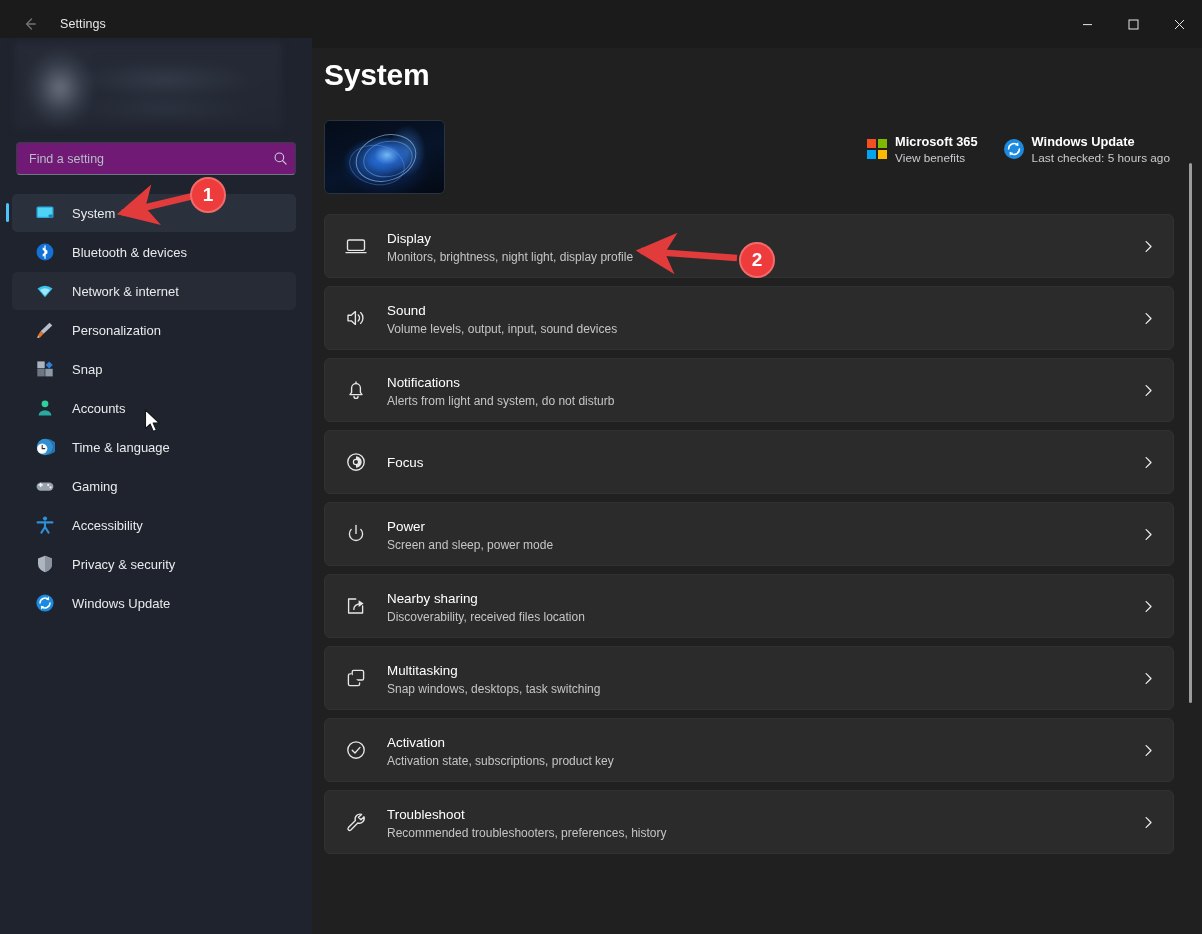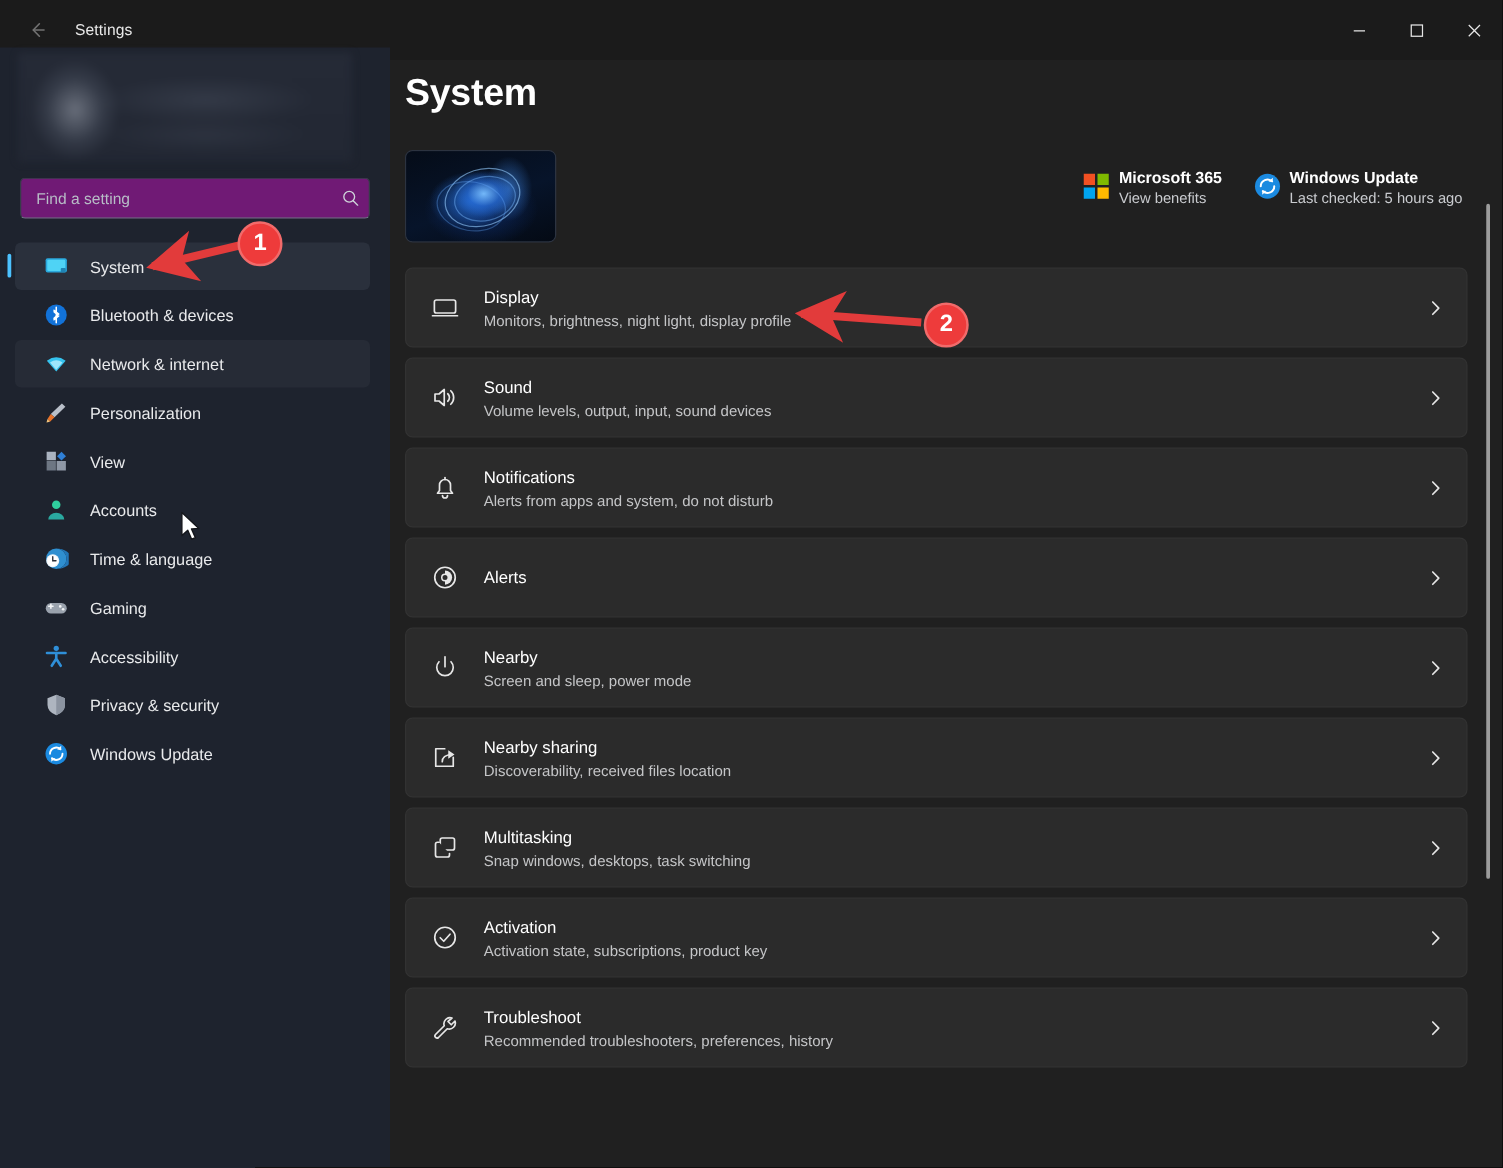--- a/index.html
+++ b/index.html
@@ -281,21 +281,21 @@
         </div>
         <div class="nav-item">
           <span class="nav-ico">
             <svg width="20" height="20" viewBox="0 0 20 20">
               <rect x="2.3" y="9.8" width="7.4" height="7.6" fill="#6d7683"></rect>
               <rect x="10.3" y="9.8" width="7.4" height="7.6" fill="#8f98a6"></rect>
               <rect x="2.3" y="2.4" width="7.4" height="6.8" fill="#aab3c0"></rect>
               <path d="M10.6 6 L14.2 2.4 L17.8 6 L14.2 9.4 Z" fill="#2f7fd6"></path>
             </svg>
           </span>
-          <span class="nav-label">View</span>
+          <span class="nav-label">Snap</span>
         </div>
         <div class="nav-item">
           <span class="nav-ico">
             <svg width="20" height="20" viewBox="0 0 20 20">
               <circle cx="10" cy="5.8" r="3.4" fill="#2fcf9e"></circle>
               <path d="M3.6 17.6 a6.4 5.4 0 0 1 12.8 0 Z" fill="#2aa9a0"></path>
             </svg>
           </span>
           <span class="nav-label">Accounts</span>
         </div>
@@ -431,50 +431,50 @@
           </span>
         </div>
         <div class="srow">
           <span class="srow-ico">
             <svg width="24" height="24" viewBox="0 0 24 24">
               <path d="M6 16.6 h12 l-1.6-2.2 V10 a4.4 4.4 0 0 0-8.8 0 v4.4 Z" fill="none" stroke="#e7e7e7" stroke-width="1.35" stroke-linecap="round" stroke-linejoin="round"></path>
               <path d="M10 18.4 a2 2 0 0 0 4 0" fill="none" stroke="#e7e7e7" stroke-width="1.35" stroke-linecap="round" stroke-linejoin="round"></path>
               <path d="M12 5.6 V4" fill="none" stroke="#e7e7e7" stroke-width="1.35" stroke-linecap="round" stroke-linejoin="round"></path>
             </svg>
           </span>
-          <span class="srow-text"><span class="srow-title">Notifications</span><div class="srow-sub">Alerts from apps and system, do not disturb</div></span>
+          <span class="srow-text"><span class="srow-title">Notifications</span><div class="srow-sub">Alerts from light and system, do not disturb</div></span>
           <span class="srow-chev">
             <svg width="13" height="13" viewBox="0 0 13 13">
               <path d="M4.2 1.6 L9 6.5 L4.2 11.4" fill="none" stroke="#e6e6e6" stroke-width="1.35" stroke-linecap="round" stroke-linejoin="round"></path>
             </svg>
           </span>
         </div>
         <div class="srow">
           <span class="srow-ico">
             <svg width="24" height="24" viewBox="0 0 24 24">
               <circle cx="12" cy="12" r="8.2" fill="none" stroke="#e7e7e7" stroke-width="1.35" stroke-linecap="round" stroke-linejoin="round"></circle>
               <path d="M12 6.3 a5.7 5.7 0 0 1 0 11.4 Z" fill="#e7e7e7"></path>
               <circle cx="12" cy="12" r="2.6" fill="#2b2b2b" stroke="#e7e7e7" stroke-width="1.2"></circle>
             </svg>
           </span>
-          <span class="srow-text"><span class="srow-title">Alerts</span></span>
+          <span class="srow-text"><span class="srow-title">Focus</span></span>
           <span class="srow-chev">
             <svg width="13" height="13" viewBox="0 0 13 13">
               <path d="M4.2 1.6 L9 6.5 L4.2 11.4" fill="none" stroke="#e6e6e6" stroke-width="1.35" stroke-linecap="round" stroke-linejoin="round"></path>
             </svg>
           </span>
         </div>
         <div class="srow">
           <span class="srow-ico">
             <svg width="24" height="24" viewBox="0 0 24 24">
               <path d="M7.2 7.4 a6.6 6.6 0 1 0 9.6 0" fill="none" stroke="#e7e7e7" stroke-width="1.35" stroke-linecap="round" stroke-linejoin="round"></path>
               <path d="M12 3.4 V11.4" fill="none" stroke="#e7e7e7" stroke-width="1.35" stroke-linecap="round" stroke-linejoin="round"></path>
             </svg>
           </span>
-          <span class="srow-text"><span class="srow-title">Nearby</span><div class="srow-sub">Screen and sleep, power mode</div></span>
+          <span class="srow-text"><span class="srow-title">Power</span><div class="srow-sub">Screen and sleep, power mode</div></span>
           <span class="srow-chev">
             <svg width="13" height="13" viewBox="0 0 13 13">
               <path d="M4.2 1.6 L9 6.5 L4.2 11.4" fill="none" stroke="#e6e6e6" stroke-width="1.35" stroke-linecap="round" stroke-linejoin="round"></path>
             </svg>
           </span>
         </div>
         <div class="srow">
           <span class="srow-ico">
             <svg width="24" height="24" viewBox="0 0 24 24">
               <path d="M4.6 5 h7.2 M4.6 5 v14 h14 v-7.2" fill="none" stroke="#e7e7e7" stroke-width="1.35" stroke-linecap="round" stroke-linejoin="round"></path>

